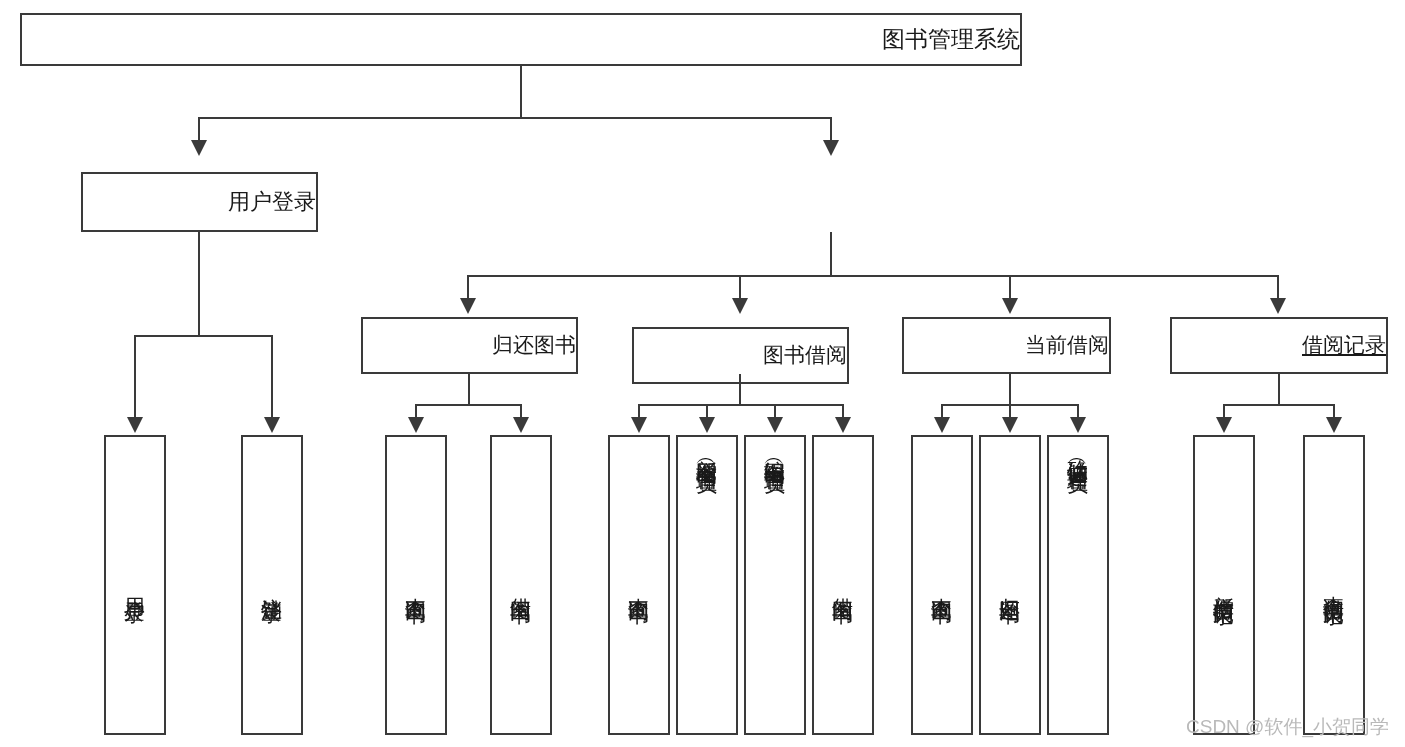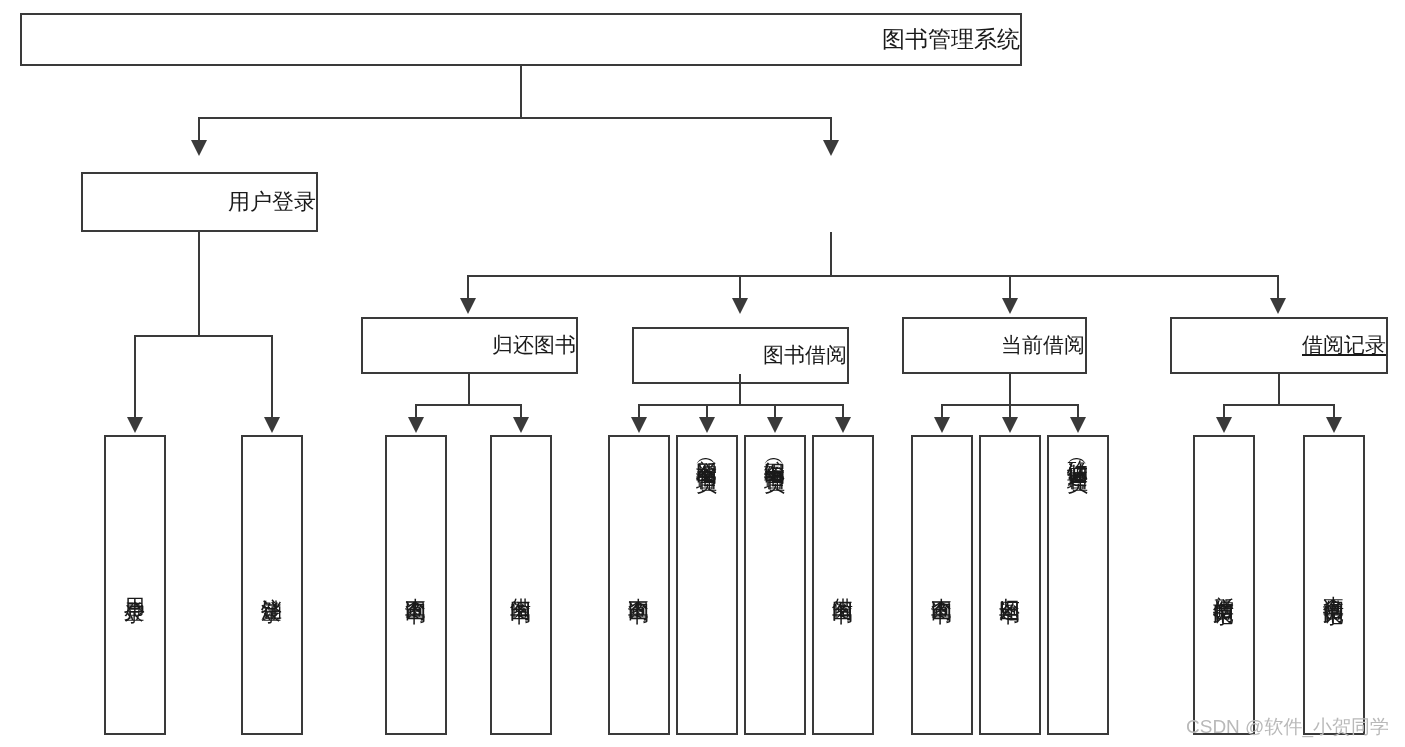--- a/index.html
+++ b/index.html
@@ -129,21 +129,21 @@
   <div class="arrow" style="left:1002px; top:298px;"></div>
   <div class="ln v" style="left:1277px; top:275px; width:2px; height:24px;"></div>
   <div class="arrow" style="left:1270px; top:298px;"></div>
 
   <div class="node level3" style="left:361px; top:317px; width:217px; height:57px;">
     <span class="label">归还图书</span>
   </div>
   <div class="node level3" style="left:632px; top:317px; width:217px; height:57px;margin-top:10px;">
     <span class="label">图书借阅</span>
   </div>
-  <div class="node level3" style="left:902px; top:317px; width:185px; height:57px;">
+  <div class="node level3" style="left:902px; top:317px; width:209px; height:57px;">
     <span class="label">当前借阅</span>
   </div>
   <div class="node level3" style="left:1170px; top:317px; width:218px; height:57px;text-decoration:underline;">
     <span class="label">借阅记录</span>
   </div>
 
   <div class="ln v" style="left:468px; top:374px; width:2px; height:31px;"></div>
   <div class="ln h" style="left:415px; top:404px; width:107px; height:2px;"></div>
   <div class="ln v" style="left:415px; top:404px; width:2px; height:14px;"></div>
   <div class="arrow" style="left:408px; top:417px;"></div>

